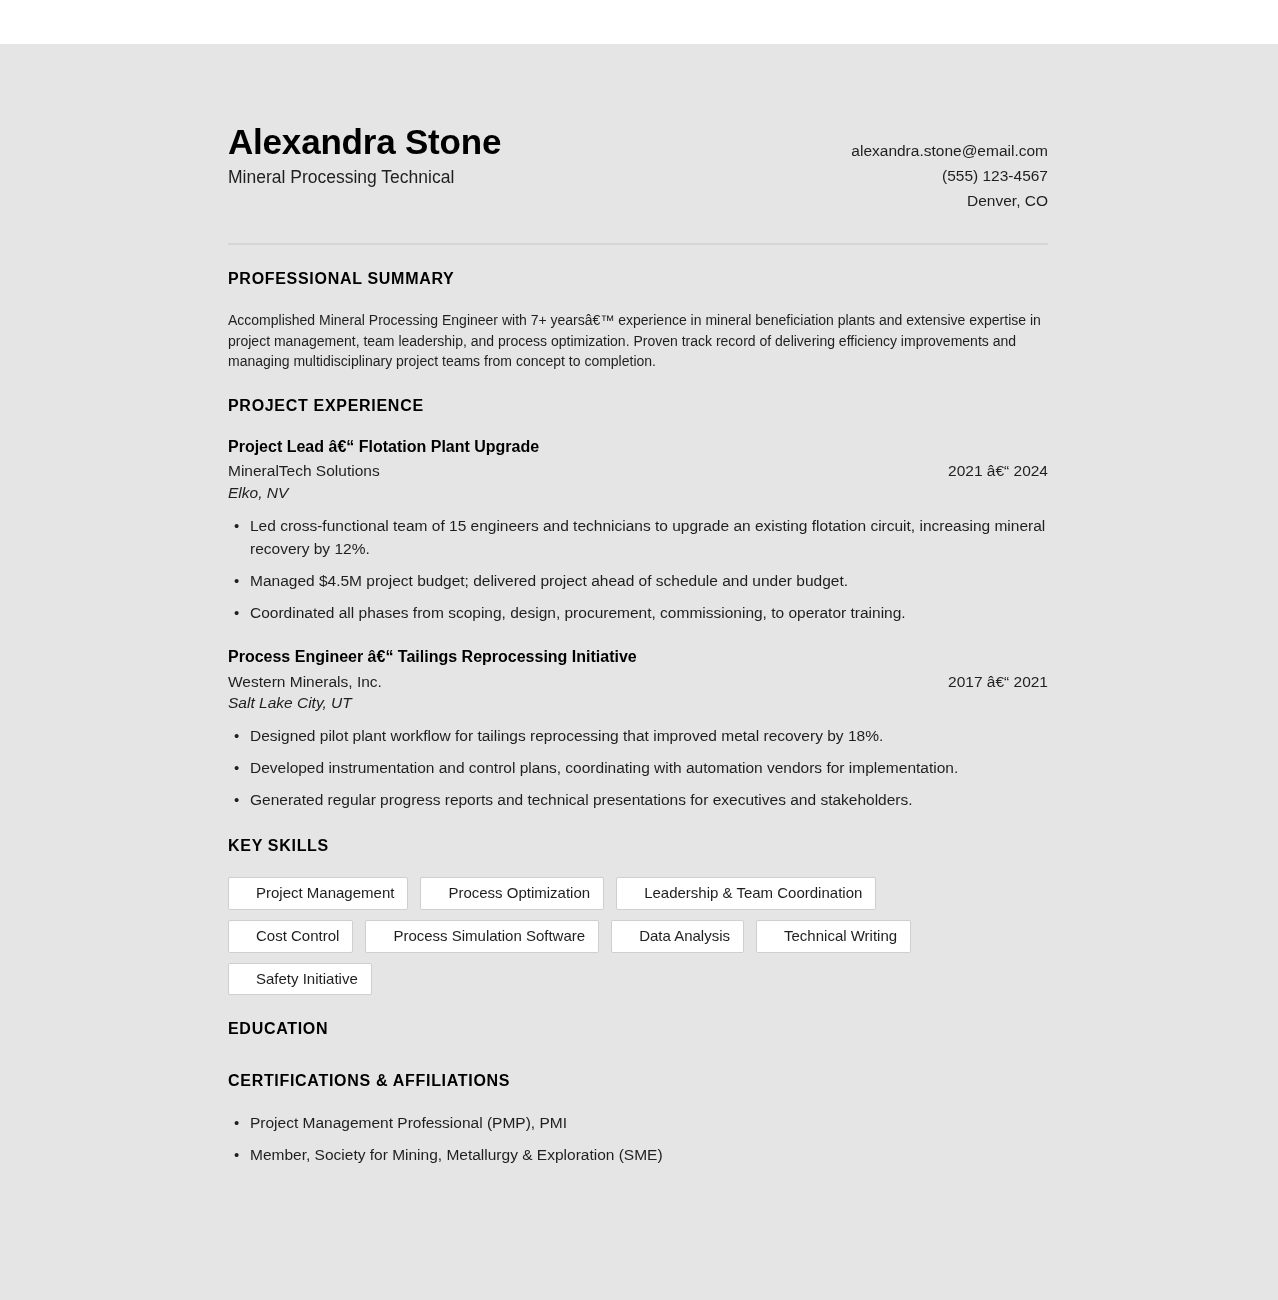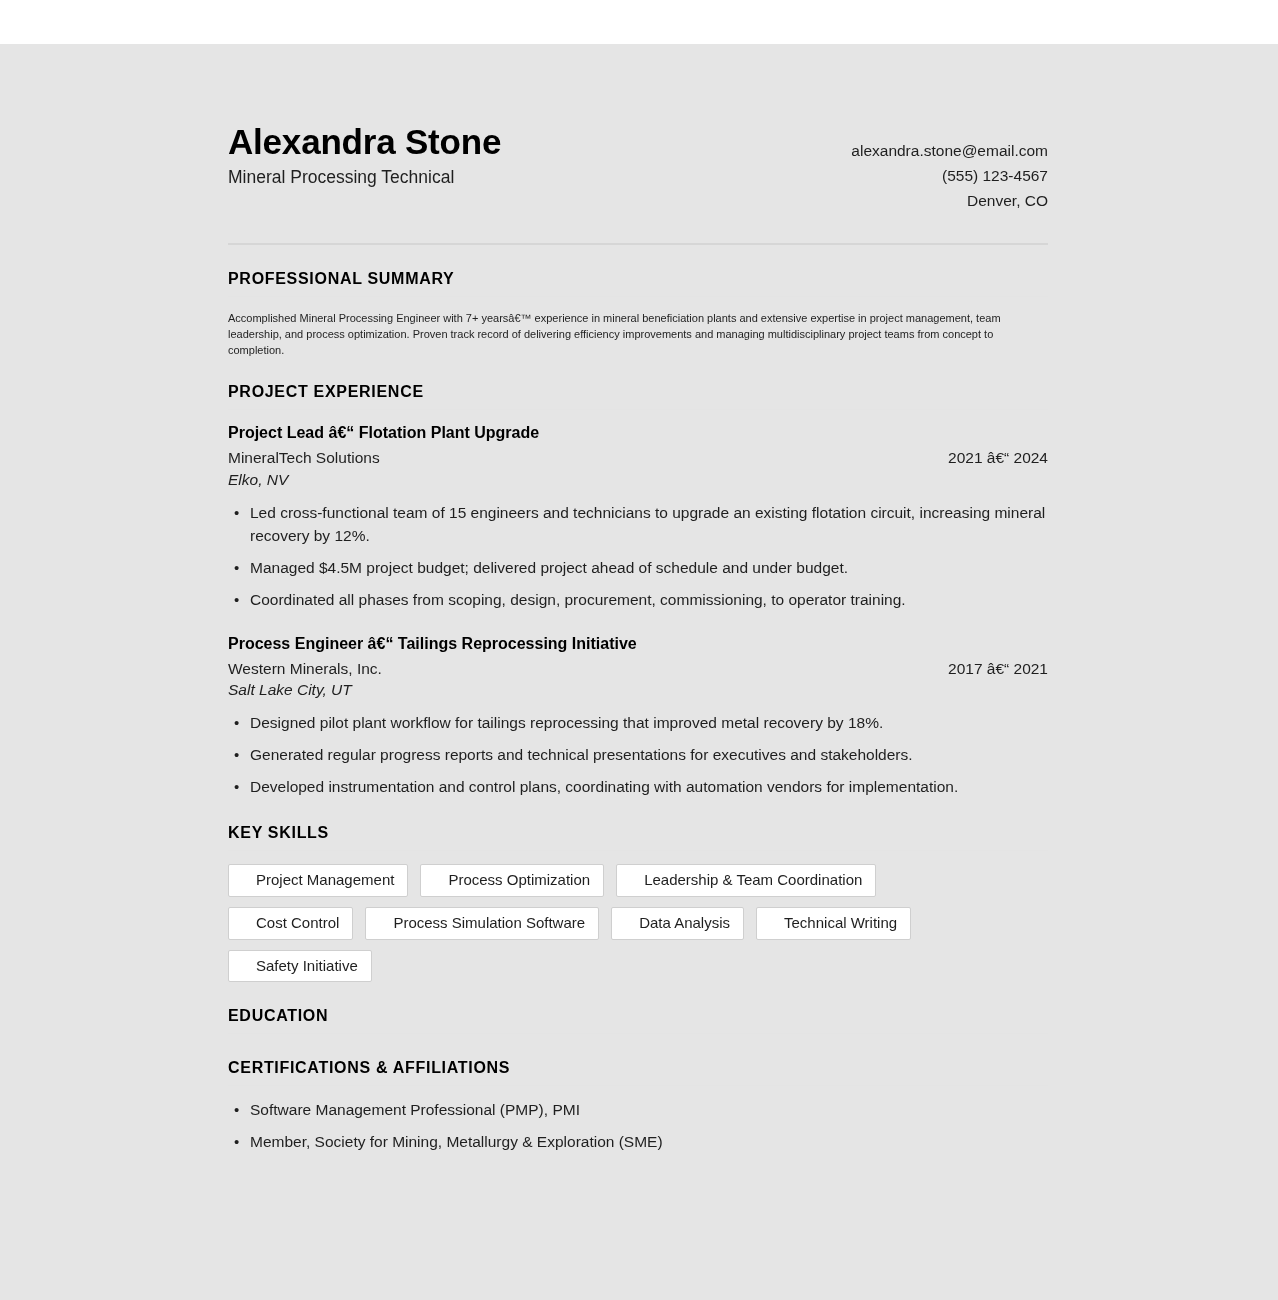--- a/index.html
+++ b/index.html
@@ -77,21 +77,21 @@
     margin: 0 0 8px 0;
     color: #000000;
   }
   .section-rule {
     border: 0;
     border-top: 1px solid #e4e4e4;
     margin: 0 0 13px 0;
   }
 
   .summary-text {
-    font-size: 11px;
+    font-size: 14px;
     line-height: 1.46;
     margin: 0;
     color: #1f1f1f;
   }
 
   
   .job { margin-bottom: 22px; }
   .job:last-child { margin-bottom: 0; }
   .job-role {
     font-size: 16px;
@@ -237,22 +237,22 @@
 
       <div class="job">
         <div class="job-role">Process Engineer â€“ Tailings Reprocessing Initiative</div>
         <div class="job-meta">
           <span class="job-company">Western Minerals, Inc.</span>
           <span class="job-dates">2017 â€“ 2021</span>
         </div>
         <p class="job-location">Salt Lake City, UT</p>
         <ul class="bullets">
           <li>Designed pilot plant workflow for tailings reprocessing that improved metal recovery by 18%.</li>
+          <li>Developed instrumentation and control plans, coordinating with automation vendors for implementation.</li>
           <li>Generated regular progress reports and technical presentations for executives and stakeholders.</li>
-          <li>Developed instrumentation and control plans, coordinating with automation vendors for implementation.</li>
         </ul>
       </div>
     </div>
 
     <div class="section">
       <h2 class="section-title">KEY SKILLS</h2>
       <hr class="section-rule">
       <div class="skills-wrap">
         <span class="skill-chip">Project Management</span>
         <span class="skill-chip">Process Optimization</span>
@@ -267,19 +267,19 @@
 
     <div class="section">
       <h2 class="section-title">EDUCATION</h2>
       <hr class="section-rule">
     </div>
 
     <div class="section">
       <h2 class="section-title">CERTIFICATIONS &amp; AFFILIATIONS</h2>
       <hr class="section-rule">
       <ul class="bullets">
-        <li>Software Management Professional (PMP), PMI</li>
+        <li>Project Management Professional (PMP), PMI</li>
         <li>Member, Society for Mining, Metallurgy &amp; Exploration (SME)</li>
       </ul>
     </div>
 
   </div>
 </div>
 
 </body></html>

